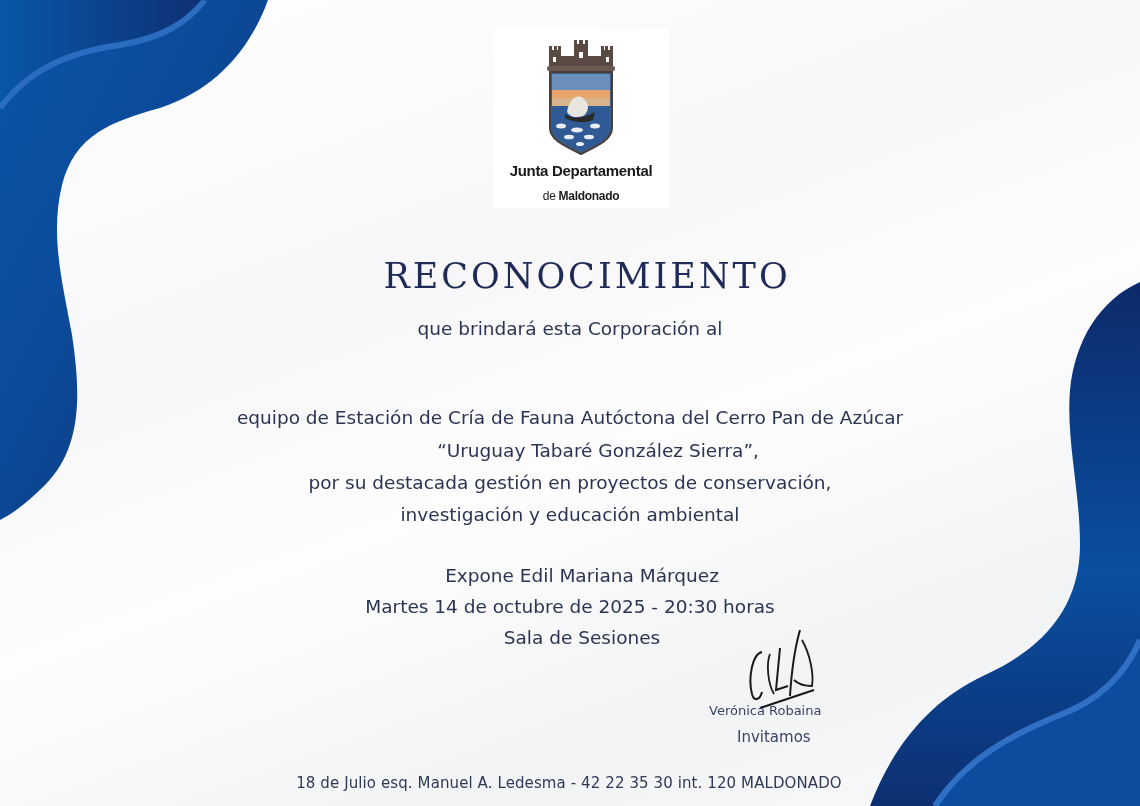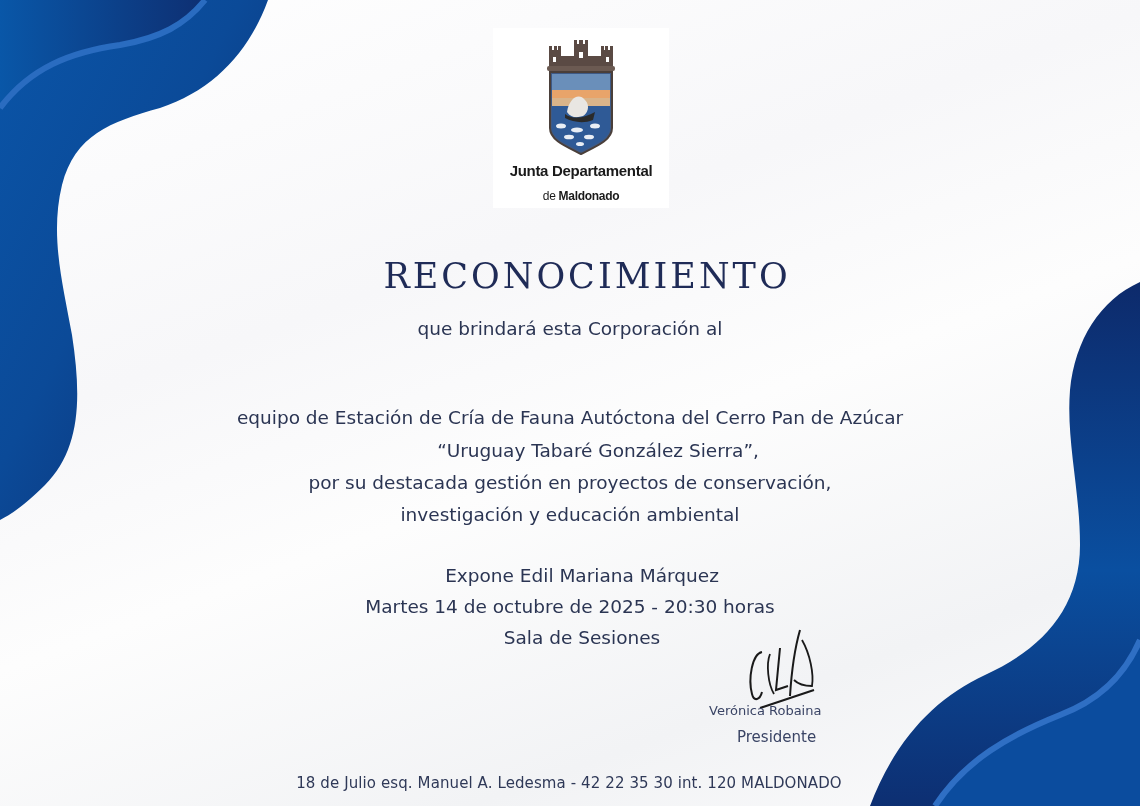--- a/index.html
+++ b/index.html
@@ -132,16 +132,16 @@
   <svg class="signature" width="90" height="100" viewBox="0 0 90 100" xmlns="http://www.w3.org/2000/svg">
     <path d="M22,28 C12,30 8,55 12,70 C14,78 20,76 22,68" fill="none" stroke="#1a1a1a" stroke-width="2"></path>
     <path d="M30,30 C26,40 28,60 34,70" fill="none" stroke="#1a1a1a" stroke-width="1.8"></path>
     <path d="M40,24 L36,66 L48,62" fill="none" stroke="#1a1a1a" stroke-width="2"></path>
     <path d="M60,6 C56,20 52,40 50,72" fill="none" stroke="#1a1a1a" stroke-width="2"></path>
     <path d="M62,16 C70,30 74,50 72,62 C66,62 58,60 54,56" fill="none" stroke="#1a1a1a" stroke-width="1.8"></path>
     <path d="M20,84 L74,66" fill="none" stroke="#1a1a1a" stroke-width="2"></path>
   </svg>
 
   <div class="sig-name">Verónica Robaina</div>
-  <div class="sig-role">Presidente</div>
+  <div class="sig-role">Invitamos</div>
 
   <div class="t footer">18 de Julio esq. Manuel A. Ledesma - 42 22 35 30 int. 120 MALDONADO</div>
 </div>
 
 </body></html>

